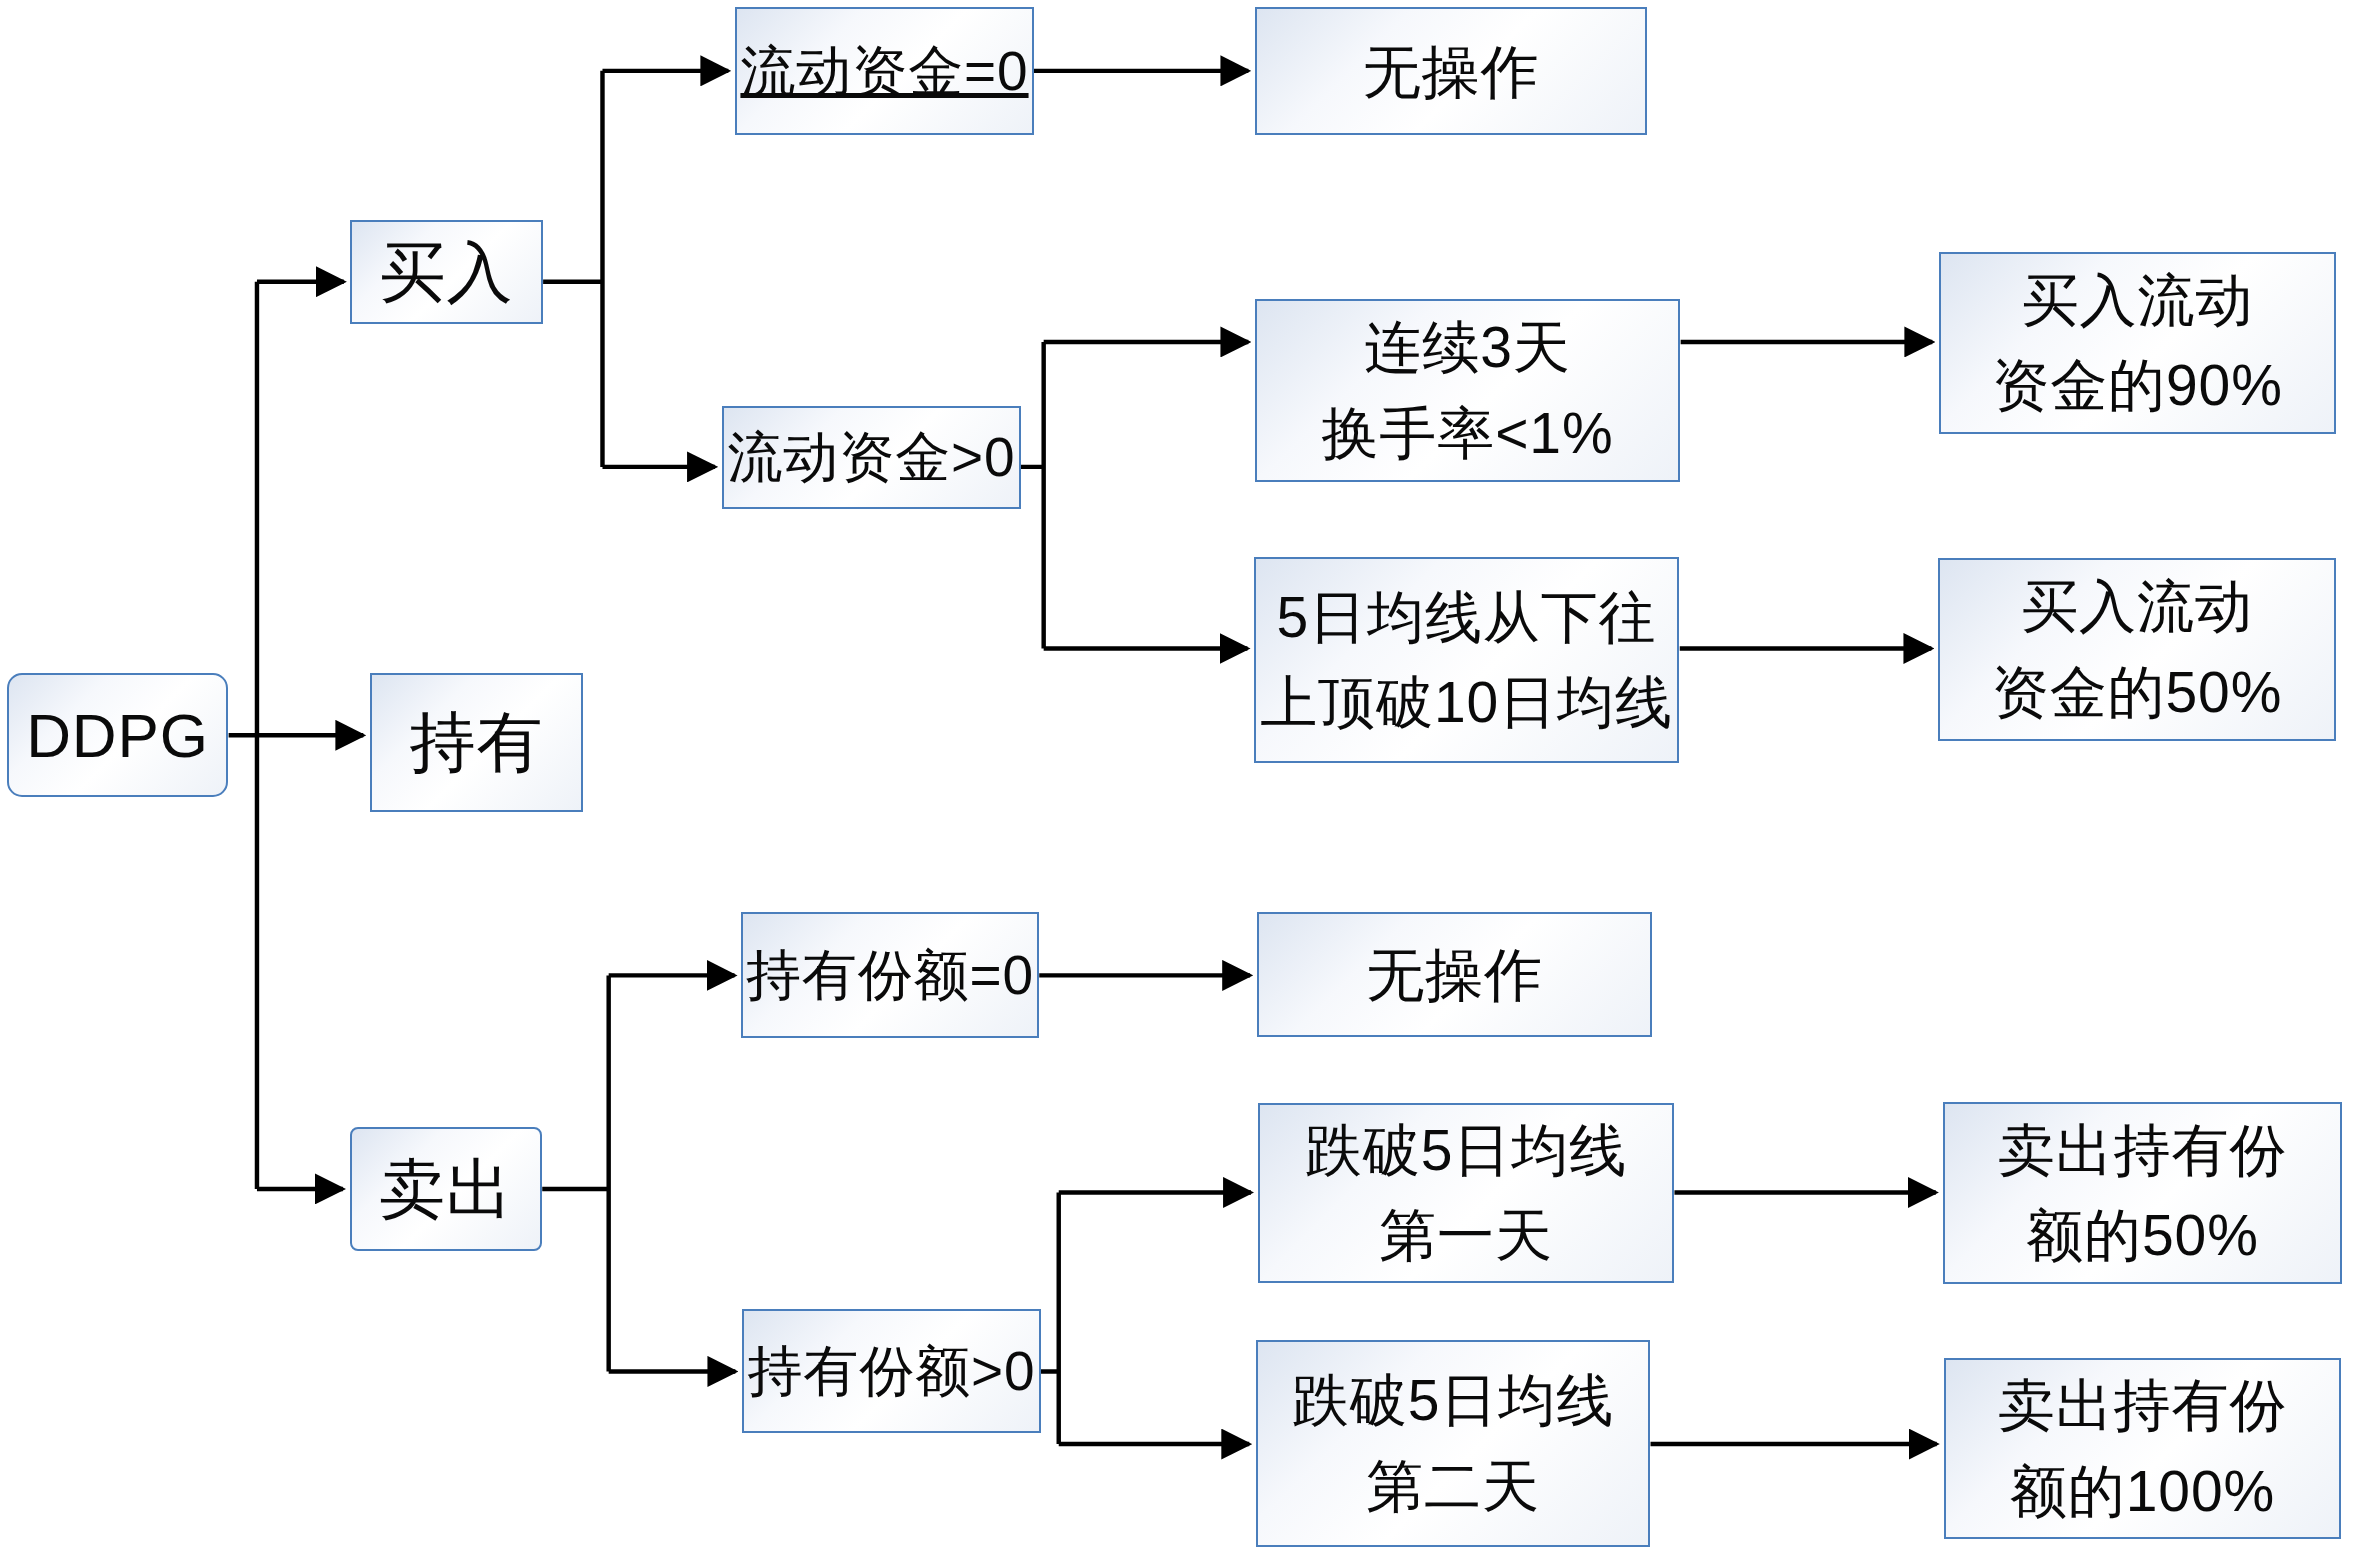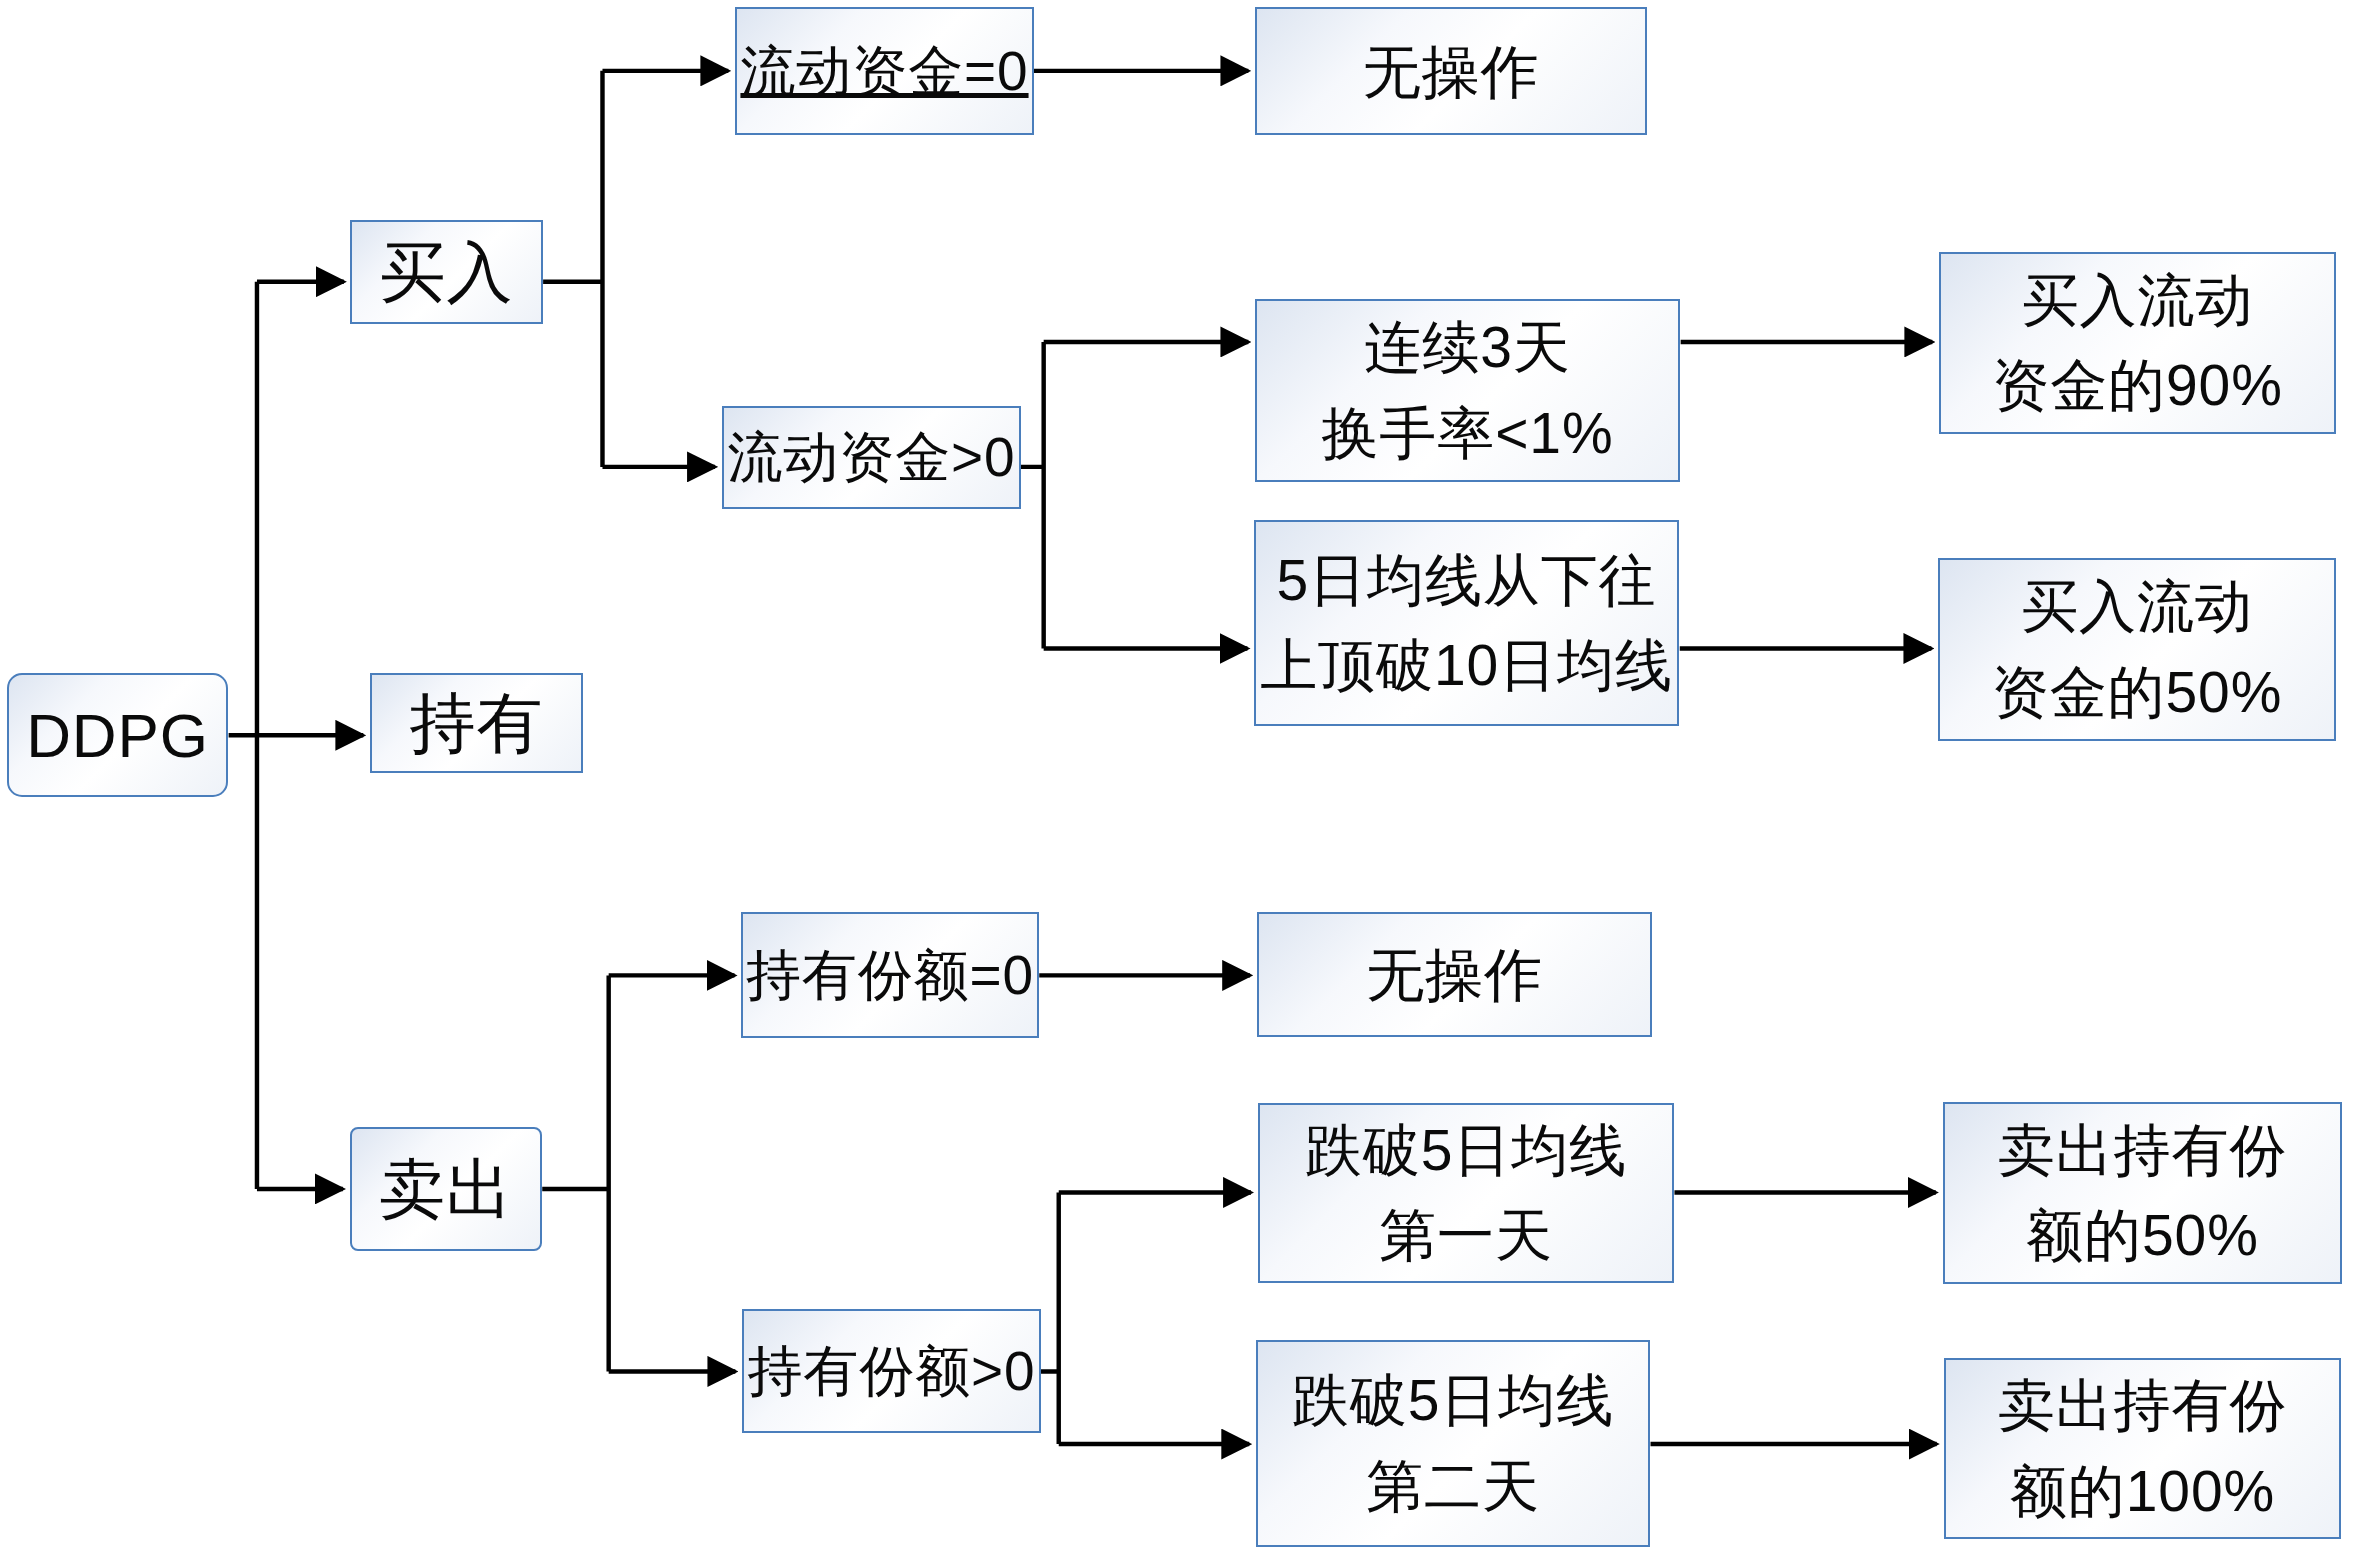--- a/index.html
+++ b/index.html
@@ -31,29 +31,29 @@
     align-items: center;
     justify-content: center;
     text-align: center;
     white-space: pre-line;
     line-height: 1.5;
     letter-spacing: 0.9px;
   }
   
   #n-root            { left: 7px;    top: 673px;  width: 221px; height: 124px; font-size: 62px; border-radius: 15px; }
   #n-buy             { left: 350px;  top: 220px;  width: 193px; height: 104px; font-size: 66px; }
-  #n-hold            { left: 370px;  top: 673px;  width: 213px; height: 100px; font-size: 66px; }
+  #n-hold            { left: 370px;  top: 673px;  width: 213px; height: 139px; font-size: 66px; }
   #n-sell            { left: 350px;  top: 1127px; width: 192px; height: 124px; font-size: 66px; border-radius: 8px; }
   
   #n-buy-no-funds        { left: 735px;  top: 7px;    width: 299px; height: 128px; font-size: 55px; text-decoration: underline; }
   #n-buy-no-funds-result { left: 1255px; top: 7px;    width: 392px; height: 128px; font-size: 58px; }
   #n-buy-has-funds       { left: 722px;  top: 406px;  width: 299px; height: 103px; font-size: 55px; }
   #n-buy-turnover        { left: 1255px; top: 251px;  width: 425px; height: 183px; font-size: 57px; margin-top: 48px; }
   #n-buy-turnover-result { left: 1939px; top: 252px;  width: 397px; height: 182px; font-size: 57px; }
-  #n-buy-ma-cross        { left: 1254px; top: 520px;  width: 425px; height: 206px; font-size: 57px; }
+  #n-buy-ma-cross        { left: 1254px; top: 557px;  width: 425px; height: 206px; font-size: 57px; }
   #n-buy-ma-cross-result { left: 1938px; top: 558px;  width: 398px; height: 183px; font-size: 57px; }
   
   #n-sell-no-shares        { left: 741px;  top: 912px; width: 298px; height: 126px; font-size: 55px; }
   #n-sell-no-shares-result { left: 1257px; top: 912px; width: 395px; height: 125px; font-size: 58px; }
   #n-sell-has-shares       { left: 742px;  top: 1309px; width: 299px; height: 124px; font-size: 55px; text-align: right; }
   #n-sell-break1           { left: 1258px; top: 1103px; width: 416px; height: 180px; font-size: 57px; }
   #n-sell-break1-result    { left: 1943px; top: 1102px; width: 399px; height: 182px; font-size: 57px; }
   #n-sell-break2           { left: 1256px; top: 1340px; width: 394px; height: 207px; font-size: 57px; }
   #n-sell-break2-result    { left: 1944px; top: 1358px; width: 397px; height: 181px; font-size: 57px; }
 </style>

